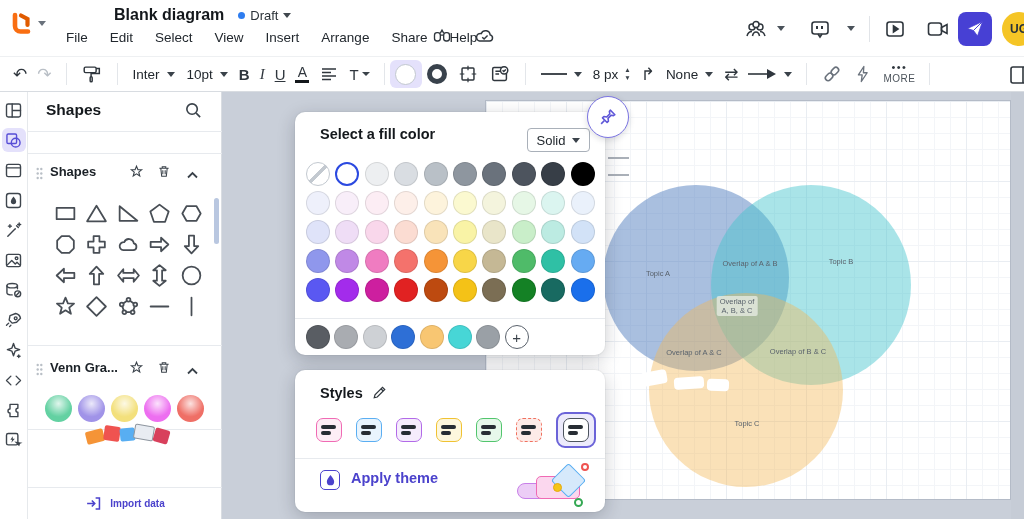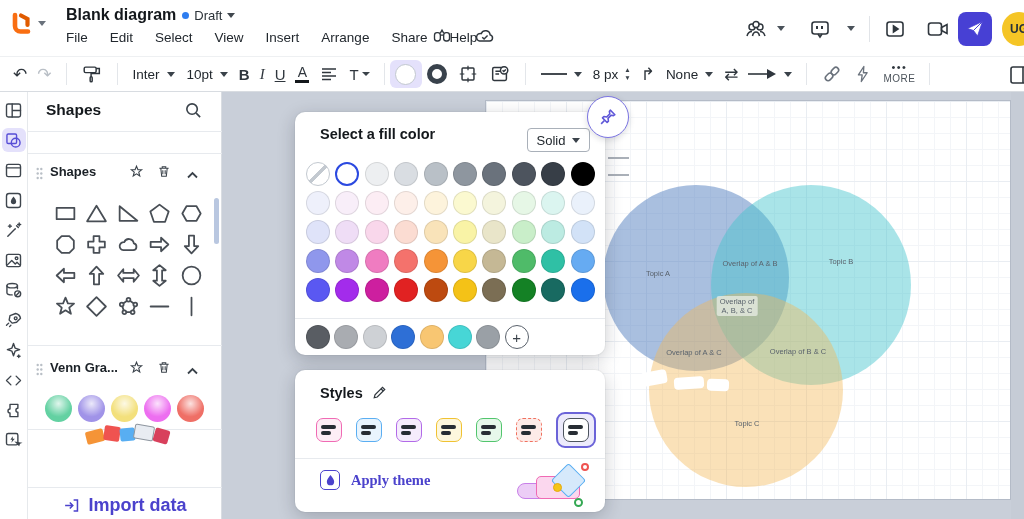--- a/index.html
+++ b/index.html
@@ -4,21 +4,21 @@
 <style>
   * { margin:0; padding:0; box-sizing:border-box; }
   html,body { width:1024px; height:519px; overflow:hidden; }
   body { font-family:"Liberation Sans", sans-serif; background:#fff; }
   #app { position:relative; width:1024px; height:519px; overflow:hidden; background:#fff; }
 
   
   #header { position:absolute; left:0; top:0; width:1024px; height:57px; background:#fff; border-bottom:1px solid #eef0f2; }
   #logo-wrap { position:absolute; left:8px; top:10px; display:flex; align-items:center; gap:4px; }
   #title-block { position:absolute; left:66px; top:6px; }
-  #title-row { display:flex; align-items:center; gap:0; }
+  #title-row { display:flex; align-items:center; gap:8px;margin-left:48px; }
   #doc-title { font-size:16px; font-weight:bold; color:#14181c; }
   #status { display:flex; align-items:center; gap:5px; margin-left:6px; }
   .status-dot { width:7px; height:7px; border-radius:50%; background:#2e7df0; }
   #status-label { font-size:13px; color:#2b3238; }
   .caret-down { width:0; height:0; border-left:4px solid transparent; border-right:4px solid transparent; border-top:5px solid #40474e; }
   #menubar { display:flex; gap:22px; margin-top:6px; }
   .menu-item { font-size:13.5px; color:#1f2界5f2a; color:#22282e; cursor:default; }
   #header-left-icons { position:absolute; left:432px; top:27px; display:flex; gap:22px; align-items:center; }
   #header-right { position:absolute; right:0; top:0; height:57px; display:flex; align-items:center; }
   .hicon { display:flex; align-items:center; justify-content:center; color:#2f363d; }
@@ -69,21 +69,21 @@
   .sec-head { position:absolute; left:0; width:194px; height:18px; }
   .sec-title { position:absolute; left:22px; top:0; font-size:13px; font-weight:bold; color:#1b2127; }
   .sec-ico { position:absolute; top:0; }
   .shape-cell { position:absolute; width:30px; height:30px; display:flex; align-items:center; justify-content:center; }
   .shape-cell svg { stroke:#484e55; fill:none; stroke-width:1.7; stroke-linejoin:round; stroke-linecap:round; }
   #panel-scroll-thumb { position:absolute; left:186px; top:106px; width:5px; height:46px; border-radius:3px; background:#b9c7e0; }
   .venn-ball { position:absolute; width:27px; height:27px; border-radius:50%; top:303px; }
   #more-shapes-btn { position:absolute; left:33px; top:350px; width:127px; height:29px; border-radius:6px; background:#4b42cc; color:#fff; font-size:13.5px; font-weight:bold; border:none; display:flex; align-items:center; justify-content:center; }
   .mini-shape { position:absolute; border-radius:2px; }
   #import-row { position:absolute; left:0; top:403px; width:194px; display:flex; align-items:center; justify-content:center; gap:8px; }
-  #import-label { font-size:18px; font-weight:bold; color:#4b42cc; }
+  #import-label { font-size:10px; font-weight:bold; color:#4b42cc; }
 
   
   #canvas { position:absolute; left:222px; top:92px; width:802px; height:427px; background:#c9cfd9; }
   #page { position:absolute; left:263px; top:8px; width:526px; height:400px; background:#fff; border:1px solid #b4bbc7;
     background-image:
       linear-gradient(#e9edf2 1px, transparent 1px),
       linear-gradient(90deg, #e9edf2 1px, transparent 1px),
       linear-gradient(#f3f5f8 1px, transparent 1px),
       linear-gradient(90deg, #f3f5f8 1px, transparent 1px);
     background-size:80px 80px, 80px 80px, 16px 16px, 16px 16px; }
@@ -108,21 +108,21 @@
   .pf-divider { position:absolute; left:0; top:206px; width:310px; height:1px; background:#e7eaee; }
   #recent-row { position:absolute; left:11px; top:213px; display:flex; gap:4.4px; align-items:center; }
   #add-color-btn { width:24px; height:24px; border-radius:50%; border:1.4px solid #5a626c; background:#fff; color:#3a424a; font-size:15px; line-height:1; display:flex; align-items:center; justify-content:center; }
   #styles-row { position:absolute; left:21px; top:41px; height:38px; display:flex; align-items:center; gap:14px; }
   .style-chip { width:26px; height:24px; border-radius:7px; border:1.6px solid; display:flex; flex-direction:column; justify-content:center; gap:2.5px; padding-left:4px; }
   .style-chip.dashed { border-style:dashed; }
   .chip-bar1 { width:15px; height:3.5px; border-radius:2px; background:#272d34; }
   .chip-bar2 { width:10px; height:3.5px; border-radius:2px; background:#272d34; }
   .chip-sel-ring { width:40px; height:36px; border-radius:9px; border:2px solid #6b63d8; background:#eceafb; display:flex; align-items:center; justify-content:center; }
   #styles-divider { position:absolute; left:0; top:88px; width:310px; height:1px; background:#e7eaee; }
-  #apply-theme-row { position:absolute; left:25px; top:100px; display:flex; align-items:center; gap:11px;font-family:Liberation Serif, serif; }
+  #apply-theme-row { position:absolute; left:25px; top:100px; display:flex; align-items:flex-start; gap:11px; }
   #apply-theme-icon { width:20px; height:20px; border:1.7px solid #4b42cc; border-radius:5px; display:flex; align-items:center; justify-content:center; }
   #apply-theme-label { font-size:14.5px; font-weight:bold; color:#4b42cc; }
   #theme-graphic { position:absolute; left:222px; top:92px; width:80px; height:48px; }
   #tg-pill { position:absolute; left:0; top:21px; width:36px; height:16px; border-radius:9px; background:#eccdf6; border:1.5px solid #c87fe8; }
   #tg-rect { position:absolute; left:19px; top:14px; width:44px; height:23px; border-radius:5px; background:#fbd7ee; border:1.5px solid #f06ab4; }
   #tg-diamond { position:absolute; left:39px; top:6px; width:25px; height:25px; background:#d6e9fb; border:1.5px solid #58aef2; transform:rotate(45deg); border-radius:3px; }
   #tg-dot-yellow { position:absolute; left:36px; top:21px; width:9px; height:9px; border-radius:50%; background:#f5c518; border:1.5px solid #e3a912; }
   #tg-dot-red { position:absolute; left:64px; top:1px; width:8px; height:8px; border-radius:50%; background:#fff; border:2px solid #ef5350; }
   #tg-dot-green { position:absolute; left:57px; top:36px; width:9px; height:9px; border-radius:50%; background:#fff; border:2px solid #34a853; }
 

